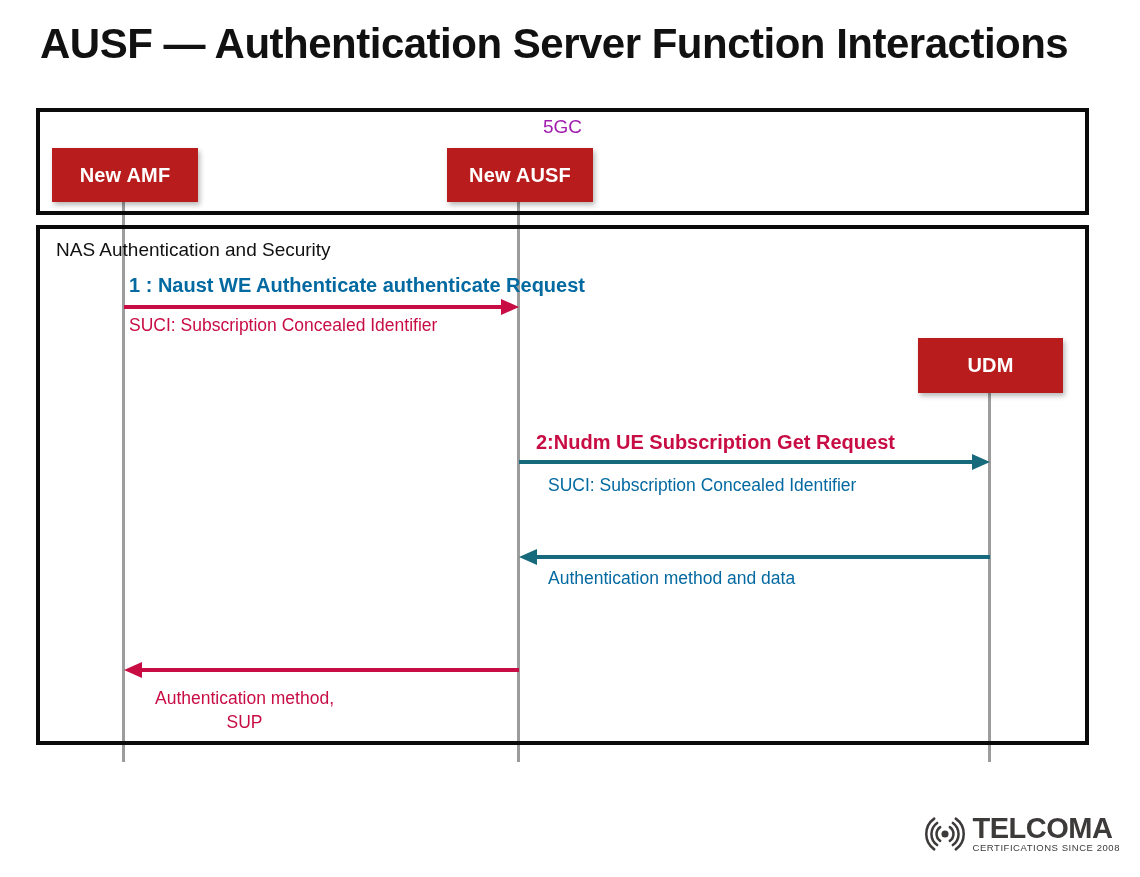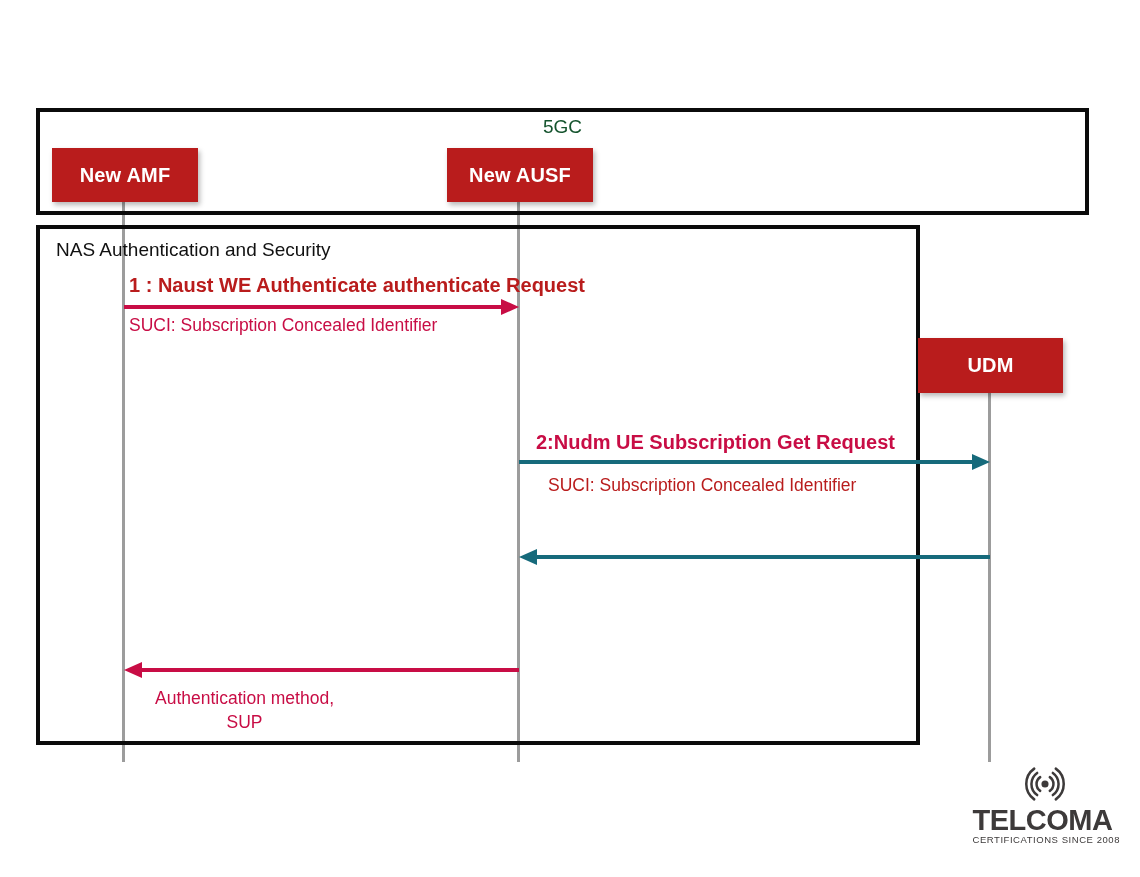--- a/index.html
+++ b/index.html
@@ -10,24 +10,24 @@
   }
   .page-title {
     position:absolute; left:40px; top:20px; width:1060px;
     font-size:42px; font-weight:600; color:#111111; letter-spacing:-0.5px;
     white-space:nowrap;
   }
   .frame {
     position:absolute; border:4px solid #0b0b0b; background:transparent; z-index:2;
   }
   .frame-5gc { left:36px; top:108px; width:1053px; height:107px; }
-  .frame-nas { left:36px; top:225px; width:884px; height:520px; }
+  .frame-nas { left:36px; top:225px; width:1053px; height:520px; }
   .frame-label-center {
     position:absolute; top:4px; left:0; width:100%; text-align:center;
-    font-size:19px; color:#14532d; font-weight:500;
+    font-size:19px; color:#a21caf; font-weight:500;
   }
   .frame-label-left {
     position:absolute; top:10px; left:16px;
     font-size:19px; color:#111111; font-weight:500;
   }
   .lifeline {
     position:absolute; width:3px; background:#9c9c9c; z-index:1;
   }
   .ll-amf  { left:122px; top:202px; height:560px; }
   .ll-ausf { left:517px; top:202px; height:560px; }
@@ -42,54 +42,55 @@
   .actor-ausf { left:447px; top:148px; width:146px; height:54px; }
   .actor-udm  { left:918px; top:338px; width:145px; height:55px; }
   .msg-label {
     position:absolute; font-size:20px; font-weight:600; white-space:nowrap; z-index:4;
   }
   .msg-note {
     position:absolute; font-size:17.5px; font-weight:500; white-space:pre-line; z-index:4;
     line-height:24px;
     text-align:center;
   }
-  .teal    { color:#b91c1c; }
+  .teal    { color:#0369a1; }
   .crimson { color:#c80d45; }
   .arrow { position:absolute; height:16px; z-index:4; }
   .arrow .shaft { position:absolute; top:6px; height:4px; }
   .arrow.head-right .shaft { left:0; right:12px; }
   .arrow.head-left  .shaft { left:12px; right:0; }
   .arrow .head {
     position:absolute; top:0; width:0; height:0;
     border-top:8px solid transparent; border-bottom:8px solid transparent;
   }
   .arrow.head-right .head { right:0; border-left:18px solid; }
   .arrow.head-left  .head { left:0;  border-right:18px solid; }
   .arrow.c-crimson .shaft { background:#c80d45; }
   .arrow.c-crimson.head-right .head { border-left-color:#c80d45; }
   .arrow.c-crimson.head-left  .head { border-right-color:#c80d45; }
   .arrow.c-teal .shaft { background:#166a7b; }
   .arrow.c-teal.head-right .head { border-left-color:#166a7b; }
   .arrow.c-teal.head-left  .head { border-right-color:#166a7b; }
   .logo {
-    position:absolute; right:20px; bottom:32px; display:flex; align-items:center; z-index:5;flex-direction:column;
+    position:absolute; right:20px; bottom:20px; display:flex; align-items:center; z-index:5;
   }
   .logo-text { display:flex; flex-direction:column; margin-left:3px; }
   .logo-name {
     font-size:29px; font-weight:700; color:#3d3a3a; letter-spacing:-0.5px; line-height:26px;
   }
   .logo-tagline {
     font-size:9.5px; font-weight:500; color:#3d3a3a; letter-spacing:0.55px; margin-top:1px;
   }
 </style>
 </head>
 <body>
 
 <div class="canvas">
 
+  <div class="page-title">AUSF — Authentication Server Function Interactions</div>
 
   <div class="lifeline ll-amf"></div>
   <div class="lifeline ll-ausf"></div>
   <div class="lifeline ll-udm"></div>
 
   <div class="frame frame-5gc">
     <div class="frame-label-center">5GC</div>
   </div>
 
   <div class="frame frame-nas">
@@ -111,20 +112,21 @@
   <div class="arrow c-teal head-right" style="left:519px; top:454px; width:471px;">
     <div class="shaft"></div>
     <div class="head"></div>
   </div>
   <div class="msg-note teal" style="left:548px; top:473px;">SUCI: Subscription Concealed Identifier</div>
 
   <div class="arrow c-teal head-left" style="left:519px; top:549px; width:471px;">
     <div class="shaft"></div>
     <div class="head"></div>
   </div>
+  <div class="msg-note teal" style="left:548px; top:566px;">Authentication method and data</div>
 
   <div class="arrow c-crimson head-left" style="left:124px; top:662px; width:395px;">
     <div class="shaft"></div>
     <div class="head"></div>
   </div>
   <div class="msg-note crimson" style="left:155px; top:686px;">Authentication method,
 SUP</div>
 
   <div class="logo">
     <svg width="50" height="46" viewBox="0 0 44 44">

